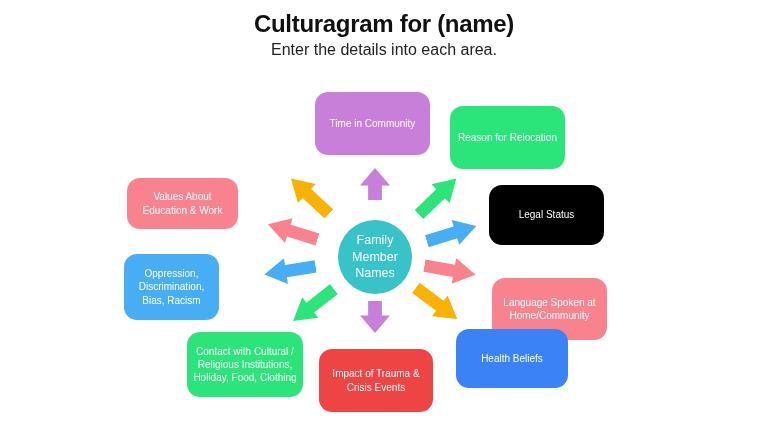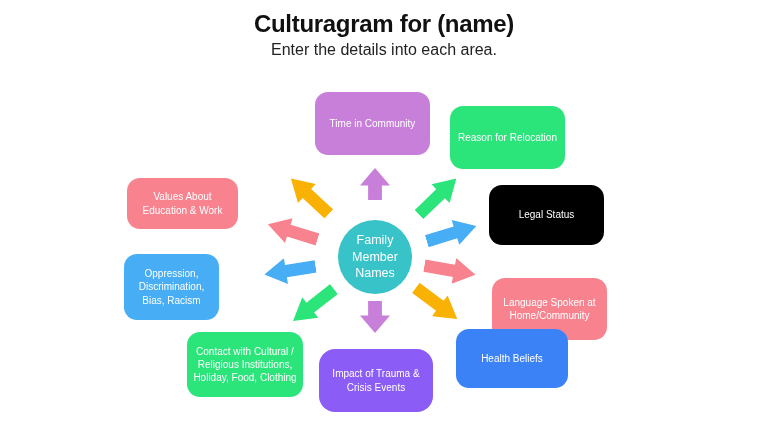--- a/index.html
+++ b/index.html
@@ -86,21 +86,21 @@
     <div class="arrow arrow-7" style="background: rgb(71, 173, 245);"></div>
     <div class="arrow arrow-8" style="background: rgb(248, 131, 143);"></div>
     <div class="arrow arrow-9" style="background: rgb(249, 177, 3);"></div>
   </div>
 
   <div class="box box-1" style="background: rgb(199, 127, 217);">Time in Community</div>
   <div class="box box-2" style="background: rgb(43, 228, 122);">Reason for Relocation</div>
   <div class="box box-3" style="background: #000000;">Legal Status</div>
   <div class="box box-4" style="background: rgb(248, 131, 143);">Language Spoken at Home/Community</div>
   <div class="box box-5" style="background: #3b82f6;">Health Beliefs</div>
-  <div class="box box-6" style="background: #8b5cf6; border-radius: 16px;">Impact of Trauma &amp; Crisis Events</div>
+  <div class="box box-6" style="background: #ef4444;">Impact of Trauma &amp; Crisis Events</div>
   <div class="box box-7" style="background: rgb(43, 228, 122);">Contact with Cultural / Religious Institutions, Holiday, Food, Clothing</div>
   <div class="box box-8" style="background: rgb(71, 173, 245);">Oppression, Discrimination, Bias, Racism</div>
   <div class="box box-9" style="background: rgb(248, 131, 143);">Values About Education &amp; Work</div>
 
   <div class="center-circle" style="background: rgb(56, 195, 201);">Family Member Names</div>
 
 
 </div>
 
 </body></html>

